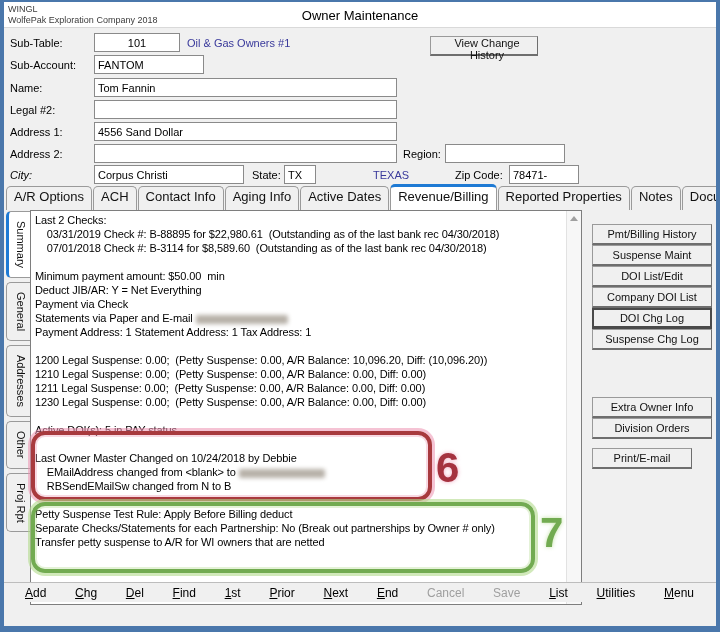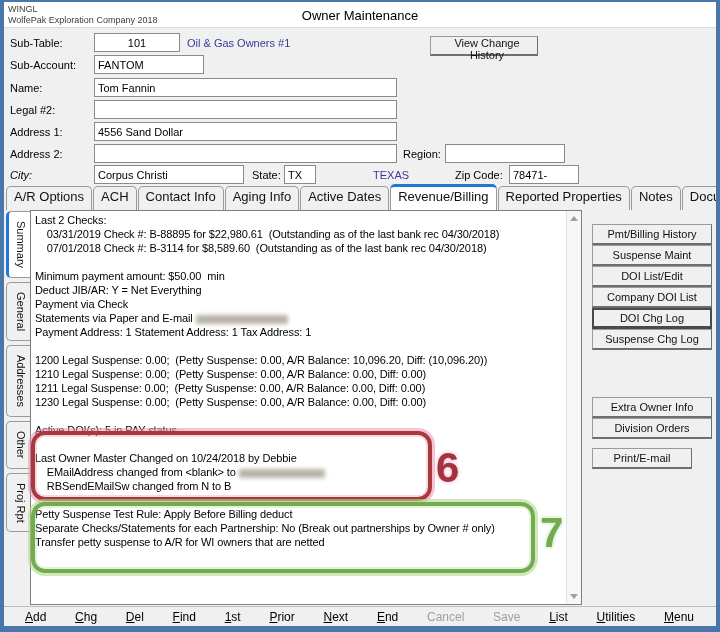--- a/index.html
+++ b/index.html
@@ -51,21 +51,21 @@
 
   
   .rightcol { position:absolute; left:592px; top:224px; width:120px; }
   .sbtn { width:120px; height:21px; background:#f0f0f0; border:1px solid #9a9a9a; border-right-color:#6e6e6e; border-bottom:2px solid #6e6e6e; font-family:"Liberation Sans",sans-serif; font-size:11px; color:#111; cursor:pointer; }
   .sbtn.focused { border:2px solid #4a4a4a; border-bottom-width:3px; }
   .sbtn.narrow { width:100px; }
   .gap2 { height:47px; }
   .gap3 { height:9px; }
 
   
-  .bottombar { position:absolute; left:4px; top:606px; width:712px; height:20px; background:#f0f0f0; border-top:1px solid #bdbdbd; display:flex; align-items:center; justify-content:space-between; padding:0 22px 0 21px;gap:12px; }
+  .bottombar { position:absolute; left:4px; top:582px; width:712px; height:20px; background:#f0f0f0; border-top:1px solid #bdbdbd; display:flex; align-items:center; justify-content:space-between; padding:0 22px 0 21px;gap:12px; }
   .mitem { font-size:12px; color:#000; cursor:pointer; white-space:nowrap; }
   .mitem .key { text-decoration:underline; }
   .mitem.disabled { color:#9f9f9f; cursor:default; }
 </style>
 </head>
 <body>
 
 <div class="window">
 
   <div class="titlebar">

